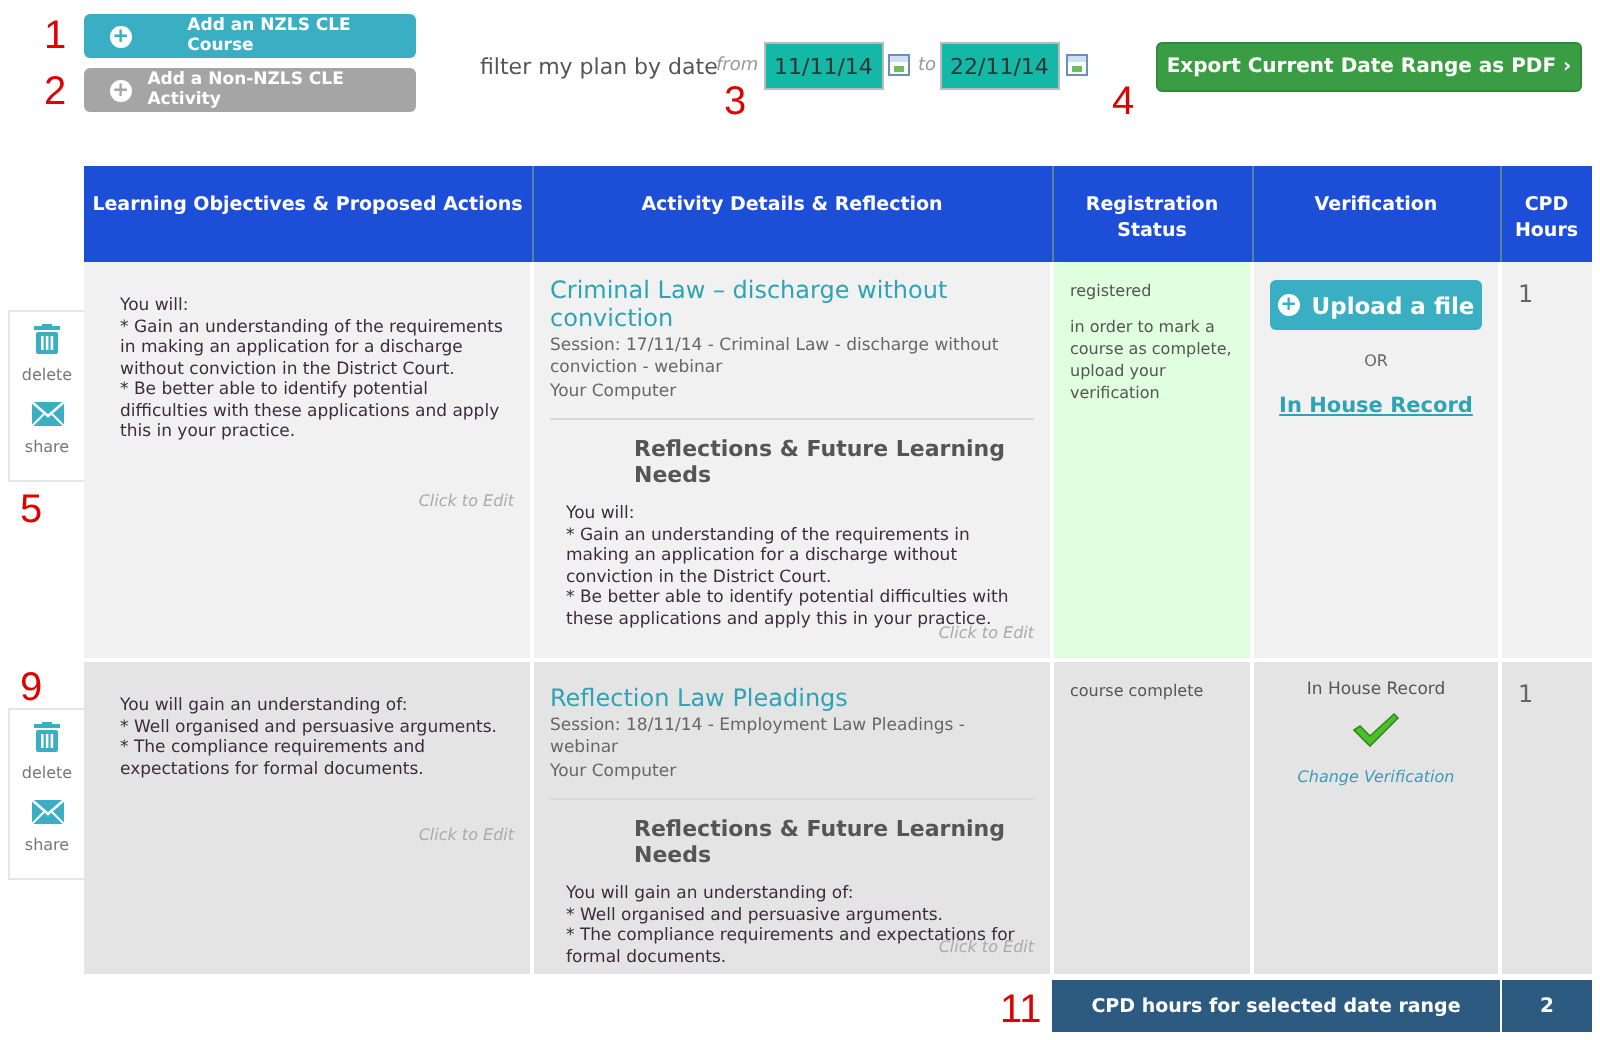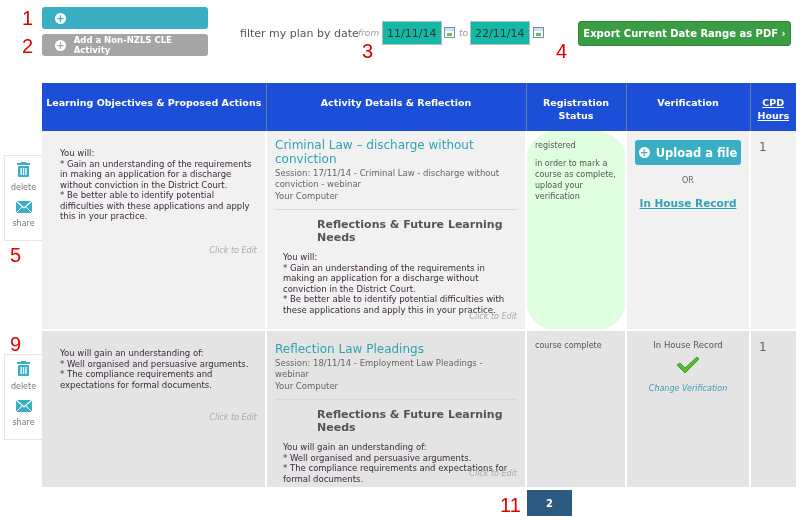--- a/index.html
+++ b/index.html
@@ -20,26 +20,26 @@
   .filter-label { position: absolute; left: 240px; top: 27px; font-size: 11px; color: #555; }
   .filter-small { position: absolute; top: 28px; font-size: 9px; font-style: italic; color: #999; }
   .date-input { position: absolute; top: 21px; width: 60px; height: 24px; border: 1px solid #bbb; background: #14b8a6; font-family: "DejaVu Sans", sans-serif; font-size: 11px; color: #333; padding-left: 4px; }
   .cal-icon { position: absolute; top: 27px; width: 11px; height: 11px; border: 1px solid #6a8fb8; background: linear-gradient(#cfe0f3 0 35%, #fff 35%); }
   .cal-icon::after { content: ""; position: absolute; left: 2px; top: 5px; width: 5px; height: 3px; background: #6cbf5a; }
 
   .btn-export { position: absolute; left: 578px; top: 21px; width: 213px; height: 25px; background: #3a9d44; border: 1px solid #2f8a38; border-radius: 3px; color: #fff; font-weight: bold; font-size: 10px; display: flex; align-items: center; justify-content: center; cursor: pointer; }
 
   table.plan { position: absolute; left: 42px; top: 83px; border-collapse: collapse; table-layout: fixed; }
   table.plan th { background: #1d4ed8; color: #fff; font-size: 9.5px; font-weight: bold; height: 48px; vertical-align: top; padding-top: 13px; border-right: 1px solid #5b7fa0; text-align: center; line-height: 13px; }
-  table.plan th:last-child { border-right: none; text-decoration: underline; }
+  table.plan th:last-child { border-right: none; }
   table.plan td { vertical-align: top; border-right: 2px solid #fff; position: relative; }
   table.plan td:last-child { border-right: none; }
   tr.row1 td { background: #f1f1f1; height: 199px; }
   tr.row2 td { background: #e4e4e4; height: 157px; border-top: 2px solid #fff; }
-  tr.row1 td.reg-green { background: #dfffdf; border-radius: 30px; }
+  tr.row1 td.reg-green { background: #dfffdf; }
 
   .obj { font-size: 8.5px; line-height: 10.5px; color: #3d2a3d; white-space: pre-line; padding: 17px 10px 0 18px; }
   .click-edit { position: absolute; right: 8px; font-size: 8px; font-style: italic; color: #aaa; }
 
   .act { padding: 7px 8px 0 8px; }
   .act-title { font-size: 12px; color: #2ea3b4; line-height: 14px; cursor: pointer; display: inline-block; }
   .act-session { font-size: 8.5px; color: #666; line-height: 11px; margin-top: 1px; }
   .act-sep { border-top: 1px solid #d8d8d8; margin: 7px 0 0 0; }
   .act-ref-h { font-size: 11px; color: #555; font-weight: bold; margin-top: 8px; line-height: 13px; margin-left: 42px; }
   .act-ref { font-size: 8.5px; line-height: 10.5px; color: #3d2a3d; white-space: pre-line; padding: 8px 0 0 8px; }
@@ -76,20 +76,21 @@
 <div class="anno" style="left:10px;top:245px;">5</div>
 <div class="anno" style="left:188px;top:247px;">6</div>
 <div class="anno" style="left:558px;top:247px;">7</div>
 <div class="anno" style="left:676px;top:247px;">8</div>
 <div class="anno" style="left:10px;top:334px;">9</div>
 <div class="anno" style="left:442px;top:333px;">10</div>
 <div class="anno" style="left:500px;top:495px;">11</div>
 
 <div class="btn-add btn-nzls">
   <span class="plus">+</span>
+  <span class="lbl">Add an NZLS CLE Course</span>
 </div>
 <div class="btn-add btn-non">
   <span class="plus">+</span>
   <span class="lbl">Add a Non-NZLS CLE Activity</span>
 </div>
 
 <div class="filter-label">filter my plan by date</div>
 <div class="filter-small" style="left:358px;">from</div>
 <input class="date-input" style="left: 382px;" value="11/11/14">
 <div class="cal-icon" style="left:444px;"></div>
@@ -236,14 +237,15 @@
         </div>
       </td>
       <td>
         <div class="cpd">1</div>
       </td>
     </tr>
   </tbody>
 </table>
 
 <div class="footer">
+  <div class="f-label">CPD hours for selected date range</div>
   <div class="f-val">2</div>
 </div>
 
 </body></html>

